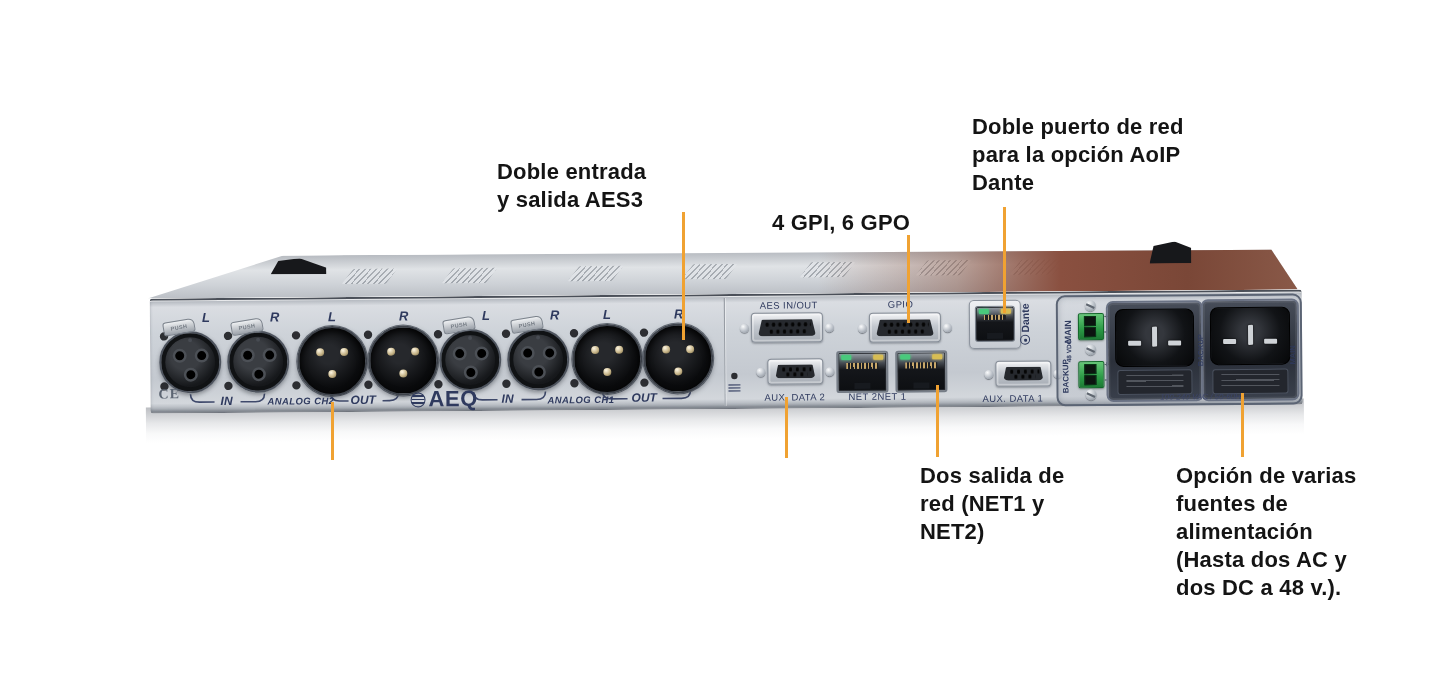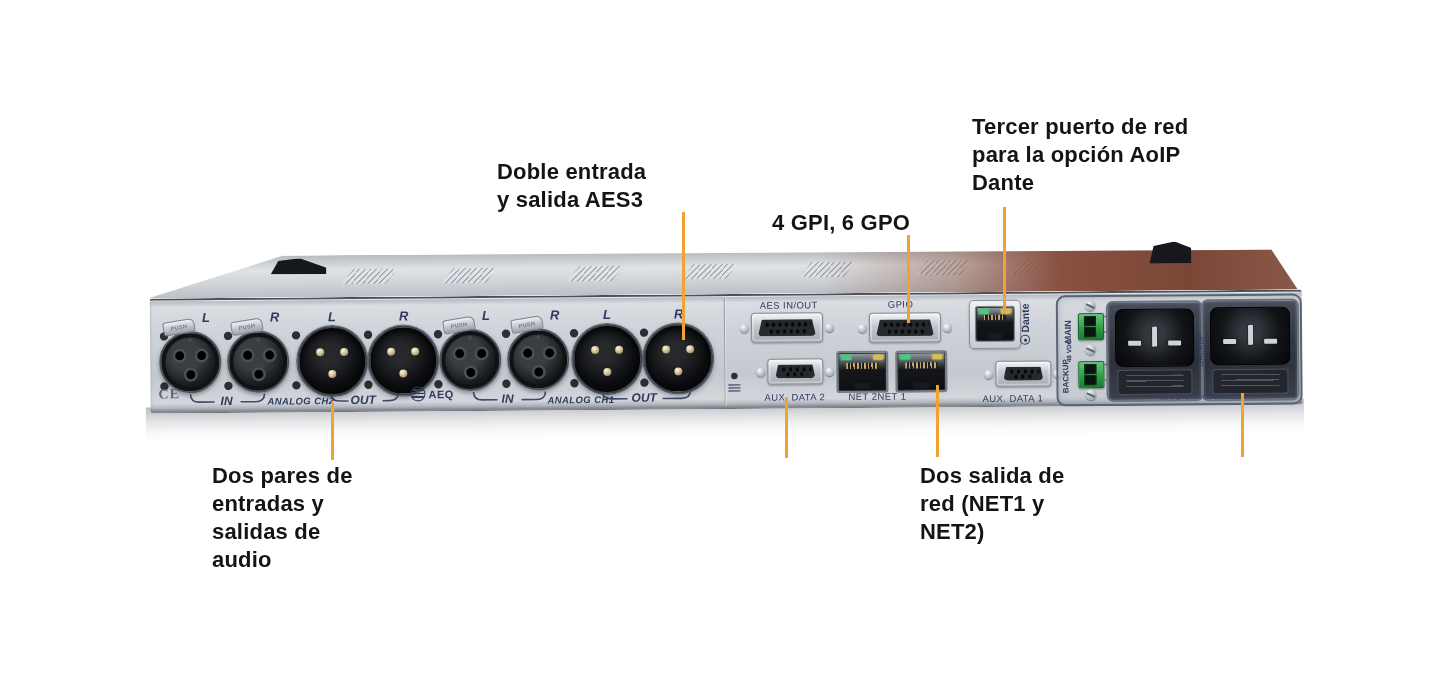--- a/index.html
+++ b/index.html
@@ -73,21 +73,21 @@
 
   .bt{position:absolute;font:italic 700 12px "Liberation Sans",sans-serif;color:#2F3A5E;z-index:2;}
   .bt-in1{left:70px;top:94px}.bt-out1{left:200px;top:94px}
   .bt-in2{left:351px;top:94px}.bt-out2{left:481px;top:94px}
   .chlab{position:absolute;font:italic 700 9.5px "Liberation Sans",sans-serif;color:#2F3A5E;letter-spacing:.4px;z-index:2;}
   .ch2{left:117px;top:96px}.ch1{left:397px;top:97px}
 
   .ce{position:absolute;left:8px;top:86px;font:700 14px "Liberation Serif",serif;
       color:#5c6572;letter-spacing:1px;z-index:2;}
   .brand{position:absolute;left:260px;top:88px;display:flex;align-items:center;gap:3px;
-         color:#2F3A5E;font-weight:700;font-size:11px;letter-spacing:.5px;z-index:2;}
+         color:#2F3A5E;font-weight:700;font-size:22px;letter-spacing:.5px;z-index:2;}
   .brand-icon{width:13px;height:13px;border-radius:50%;border:1.5px solid #2F3A5E;
          background:repeating-linear-gradient(180deg,transparent 0 2px,#2F3A5E 2px 3.5px);}
 
   .seam{position:absolute;left:574px;top:2px;width:1px;height:108px;
         background:linear-gradient(180deg,#8e939b,#a8aeb5);box-shadow:1px 0 0 rgba(255,255,255,.5);z-index:1;}
 
   
   .dsub{position:absolute;display:flex;align-items:center;z-index:2;}
   .scr{width:9px;height:9px;border-radius:50%;margin:0 2px;flex:none;
        background:radial-gradient(circle at 35% 30%,#fafbfc,#b8bec6 55%,#848b94);
@@ -174,30 +174,31 @@
           font-size:8px;font-style:italic;color:#3c4568;z-index:3;white-space:nowrap;}
 </style>
 </head>
 <body>
 
 <div class="stage">
 
   <div class="ann" style="left:497px;top:158px">Doble entrada
 y salida AES3</div>
   <div class="ann" style="left:772px;top:209px">4 GPI, 6 GPO</div>
-  <div class="ann" style="left:972px;top:113px">Tercer puerto de red
+  <div class="ann" style="left:972px;top:113px">Doble puerto de red
 para la opción AoIP
 Dante</div>
-  <div class="ann" style="left:212px;top:462px">Dos pares de
-entradas y
-salidas de
-audio</div>
   <div class="ann" style="left:920px;top:462px">Dos salida de
 red (NET1 y
 NET2)</div>
+  <div class="ann" style="left:1176px;top:462px">Opción de varias
+fuentes de
+alimentación
+(Hasta dos AC y
+dos DC a 48 v.).</div>
 
   <div class="lead" style="left:682px;top:212px;height:128px"></div>
   <div class="lead" style="left:907px;top:235px;height:88px"></div>
   <div class="lead" style="left:1003px;top:207px;height:106px"></div>
   <div class="lead" style="left:331px;top:402px;height:58px"></div>
   <div class="lead" style="left:785px;top:397px;height:61px"></div>
   <div class="lead" style="left:936px;top:385px;height:72px"></div>
   <div class="lead" style="left:1241px;top:393px;height:64px"></div>
 
   <div class="shadow"></div>

